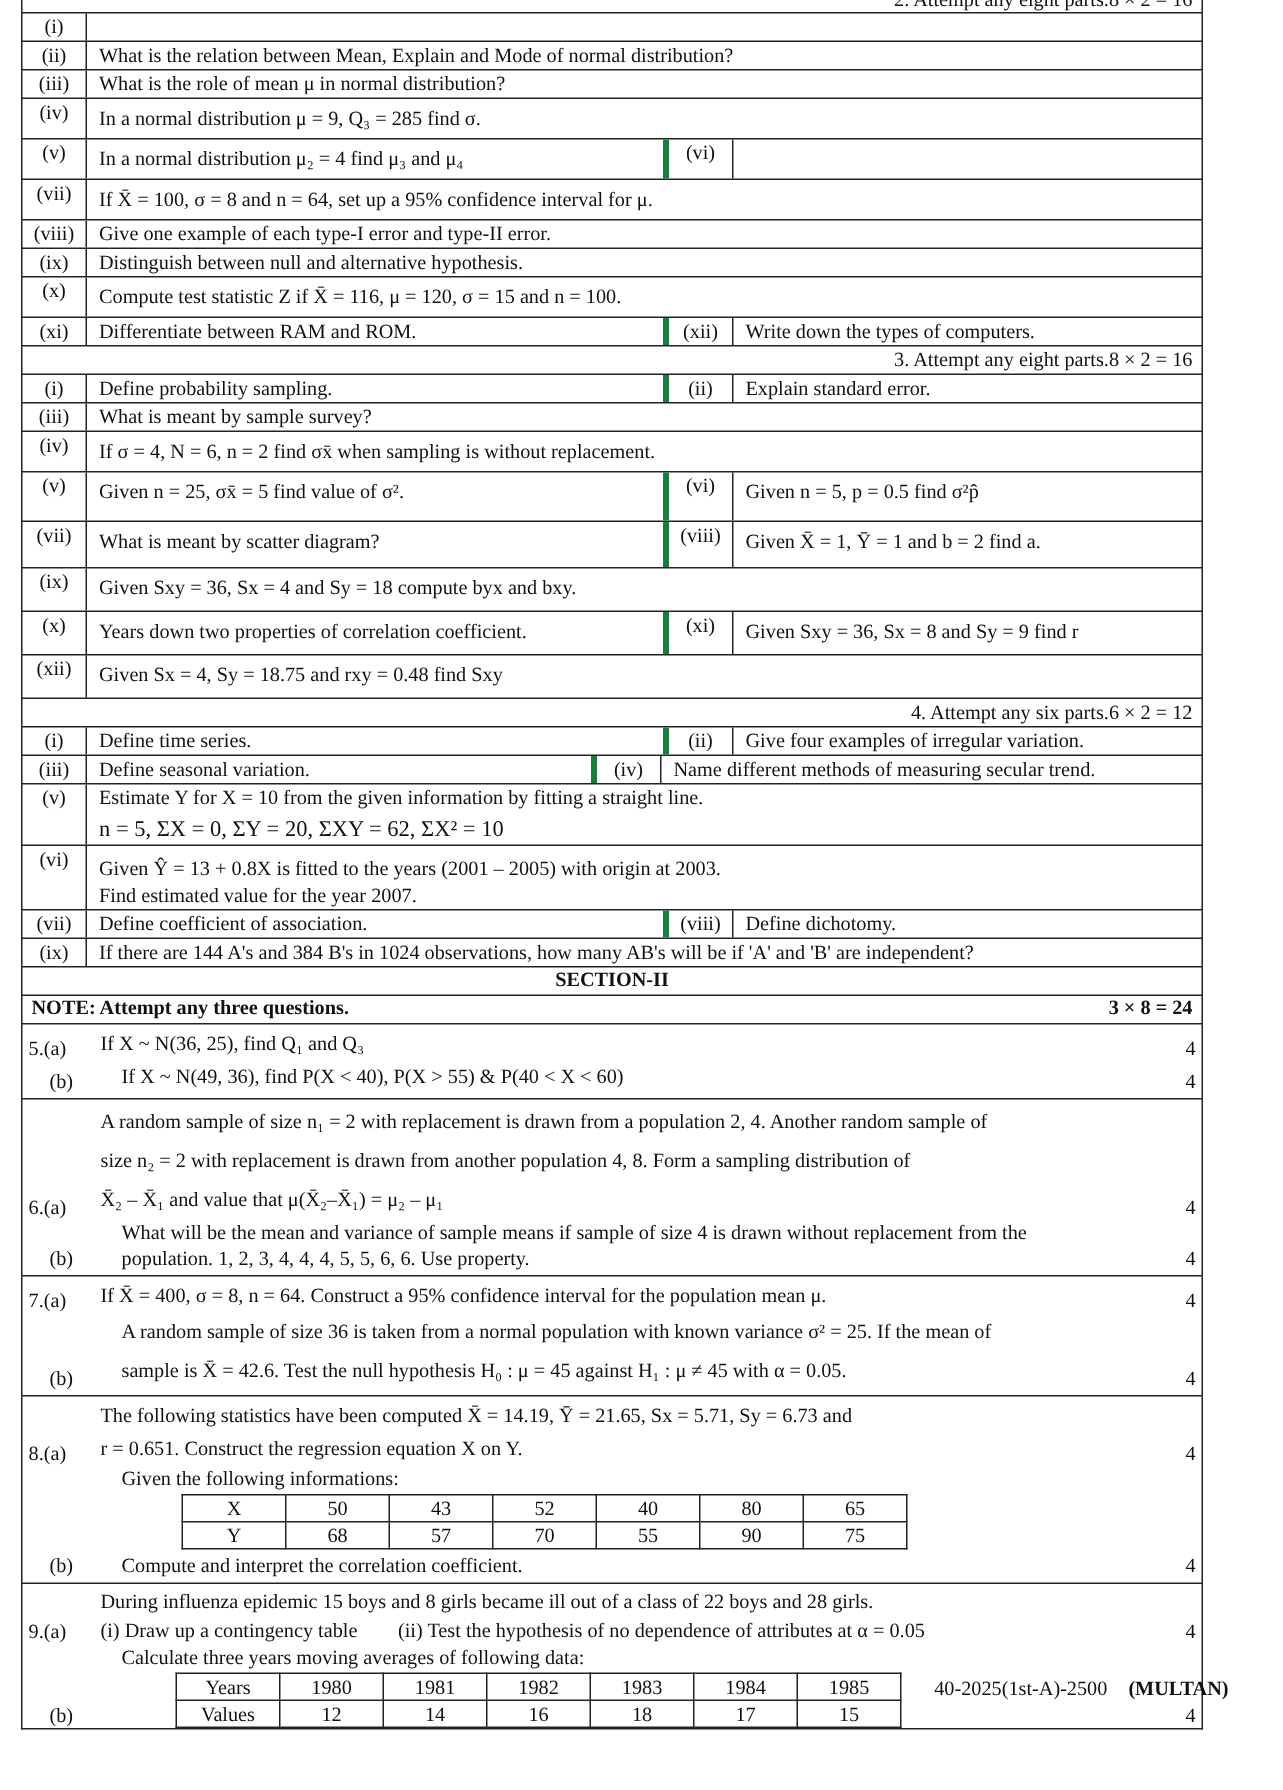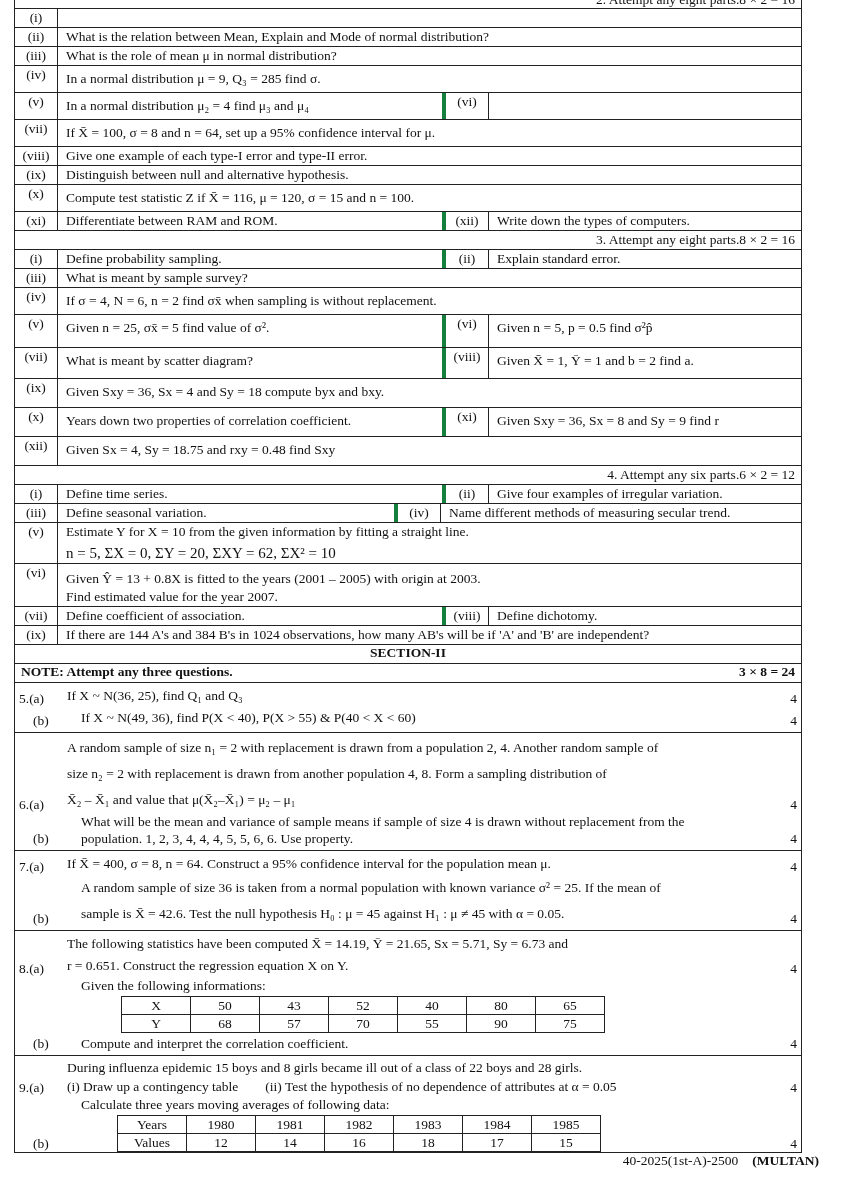--- a/index.html
+++ b/index.html
@@ -22,21 +22,21 @@
   .r-tall .txt, .r-tall .a, .r-tall .b { padding-top: 5px; }
   .center-title { text-align: center; font-weight: bold; border: 1px solid #222; border-top: none; height: 18px; }
   .note { display: flex; justify-content: space-between; font-weight: bold; border: 1px solid #222; border-top: none; padding: 0 6px; height: 18px; }
   .q-block { border: 1px solid #222; border-top: none; padding: 2px 0 3px 0; }
   .q-line { display: flex; align-items: flex-end; }
   .q-num { width: 48px; flex: none; padding-left: 4px; }
   .q-body { flex: 1; padding-right: 10px; line-height: 22px; }
   .q-mark { width: 20px; flex: none; text-align: right; padding-right: 4px; }
   table.data { border-collapse: collapse; margin: 2px 0 2px 40px; }
   table.data td { border: 1px solid #222; width: 68px; text-align: center; height: 16px; padding: 0; font-size: 13.5px; }
-  .footer { position: absolute; right: 36px; top: 1153px; font-size: 13.5px; }
+  .footer { position: absolute; right: 36px; top: 1118px; font-size: 13.5px; }
   .footer b { margin-left: 14px; }
 </style>
 </head>
 <body>
 
 <div class="page">
 
   <div class="sec-head top">
     <span>2. Attempt any eight parts.</span>
     <span>8 × 2 = 16</span>

